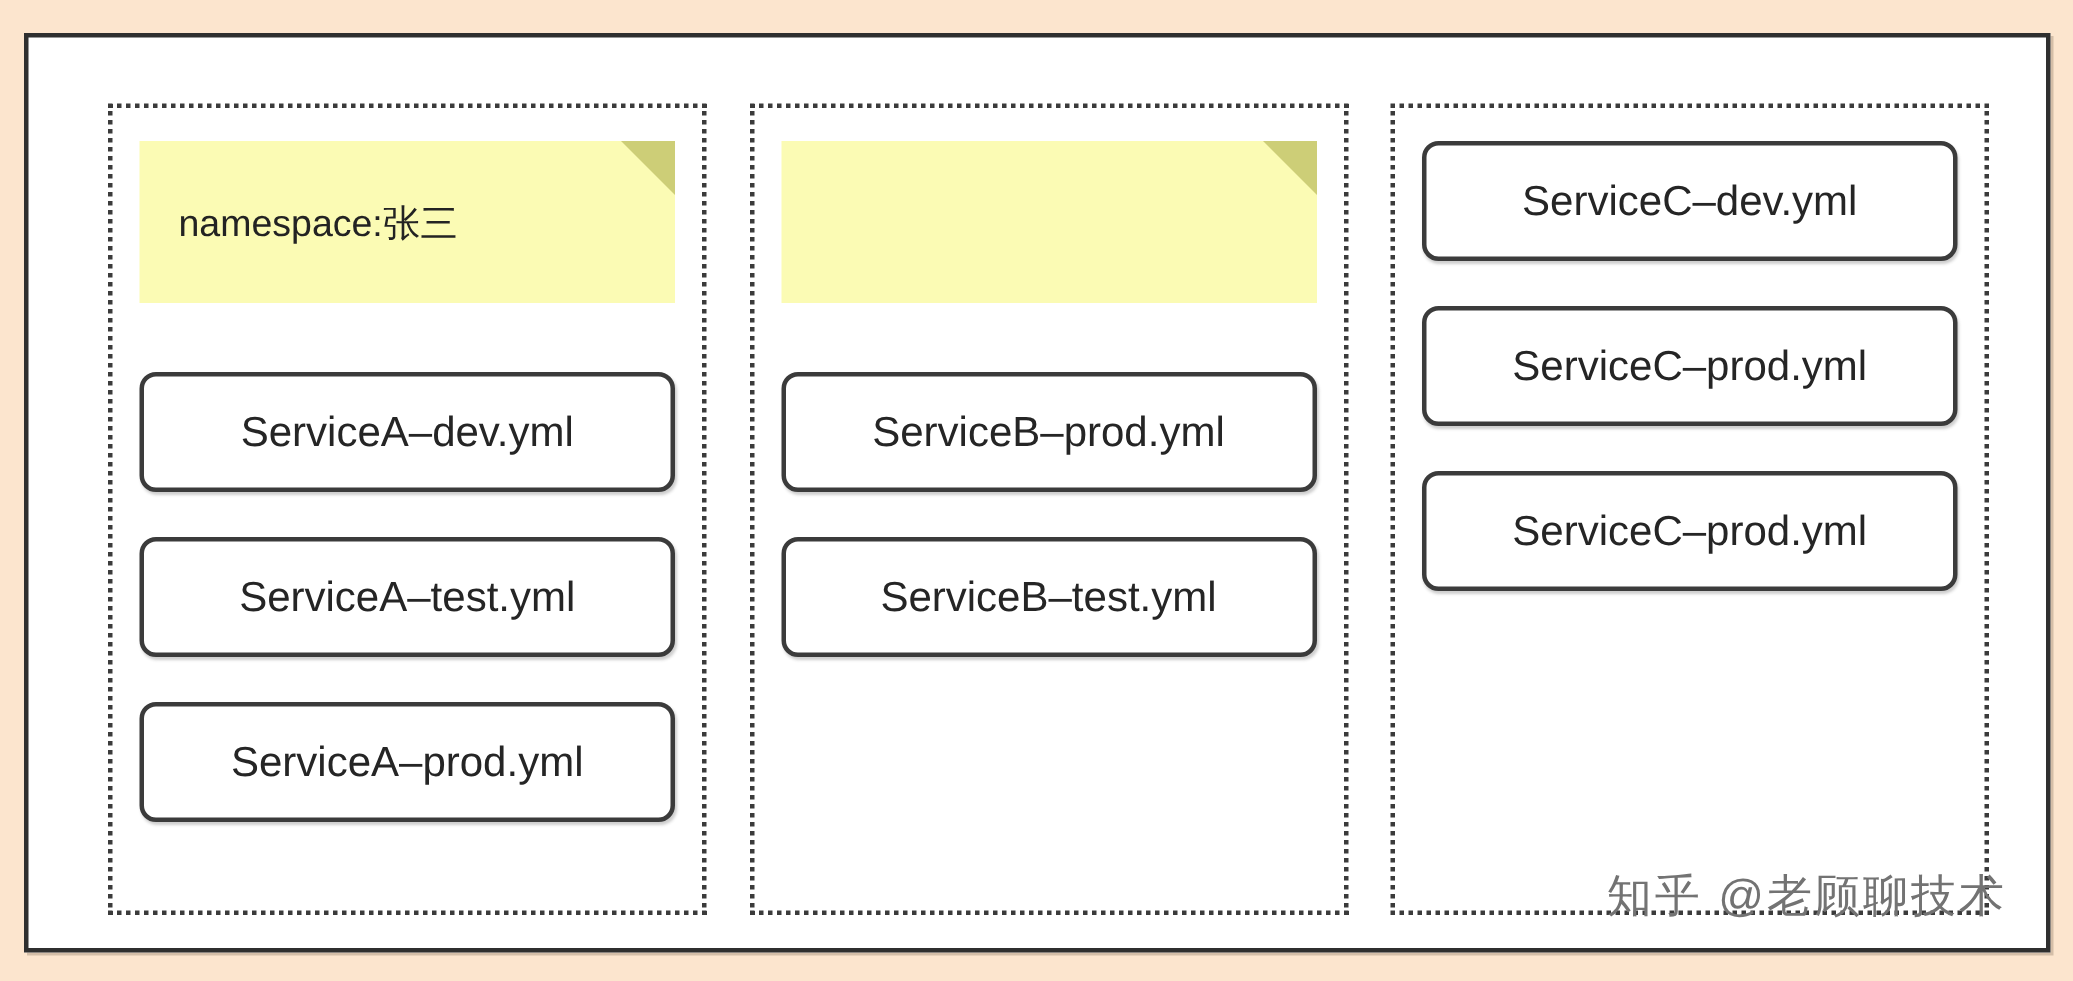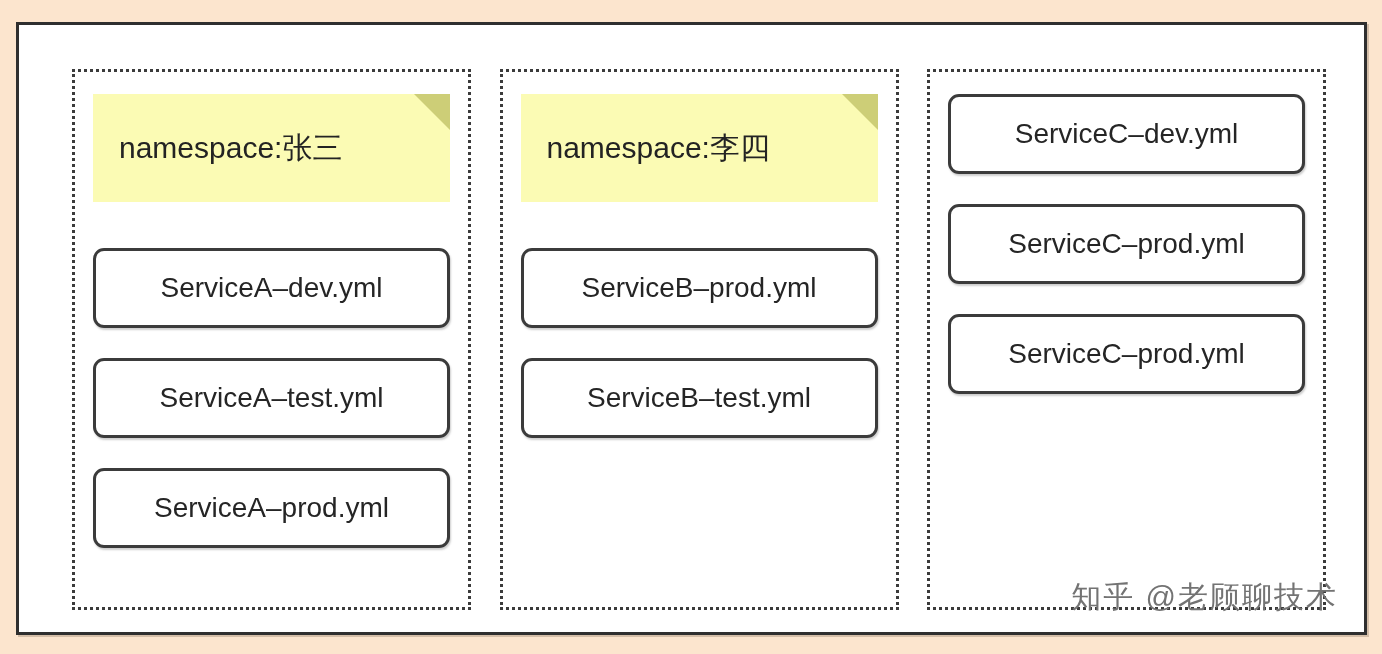--- a/index.html
+++ b/index.html
@@ -64,21 +64,21 @@
   .sticky-note .fold {
     position: absolute;
     right: 0;
     top: 0;
     width: 0;
     height: 0;
     border-top: 36px solid #cdce77;
     border-left: 36px solid transparent;
   }
   .sticky-note .note-label {
-    font-size: 30px;
+    font-size: 25px;
     color: #232323;
     letter-spacing: 0px;
     white-space: nowrap;
     position: relative;
     z-index: 2;
   }
 
   
   .file-list {
     display: flex;
@@ -136,21 +136,20 @@
         </div>
         <div class="file-card">
           <span class="file-label">ServiceA–prod.yml</span>
         </div>
       </div>
     </div>
 
     <div class="namespace-column">
       <div class="sticky-note">
         <span class="fold"></span>
-        <span class="note-label">namespace:李四</span>
       </div>
       <div class="file-list">
         <div class="file-card">
           <span class="file-label">ServiceB–prod.yml</span>
         </div>
         <div class="file-card">
           <span class="file-label">ServiceB–test.yml</span>
         </div>
       </div>
     </div>

